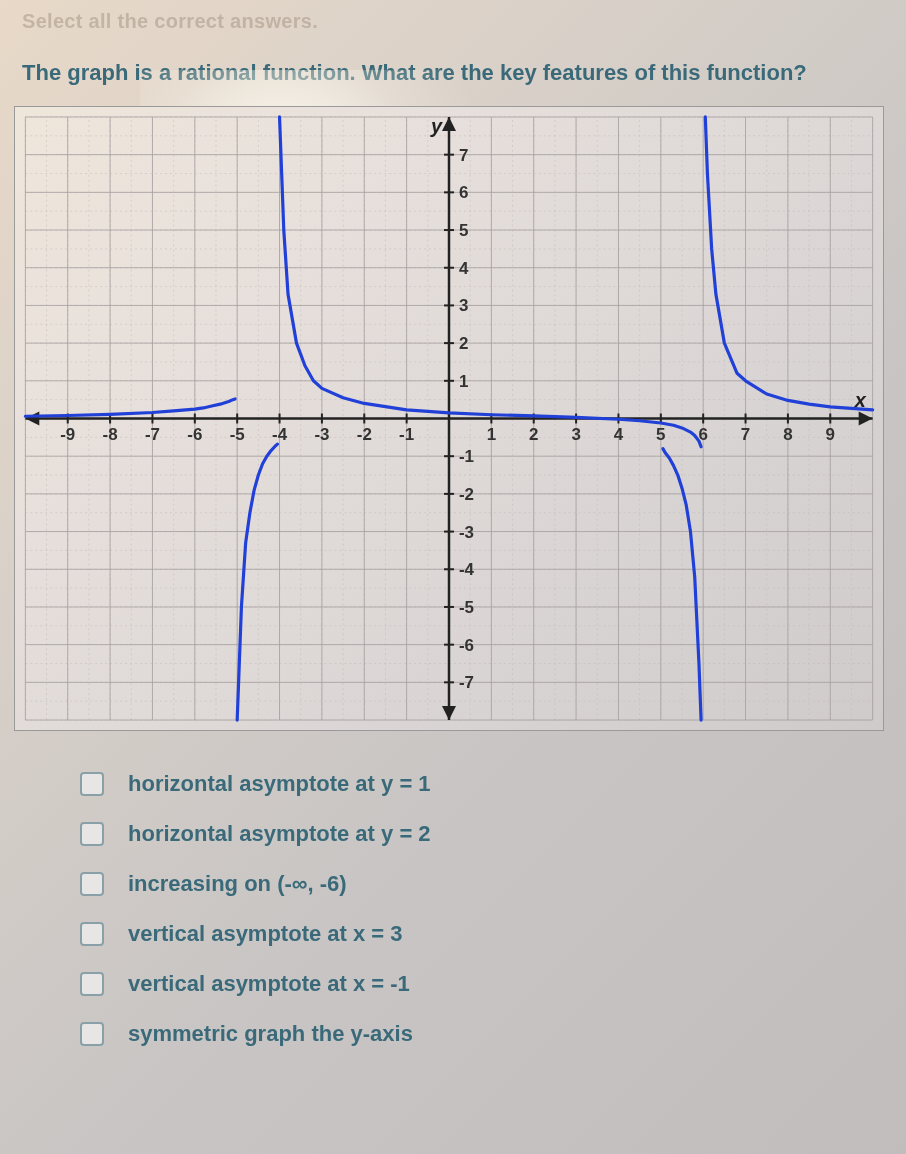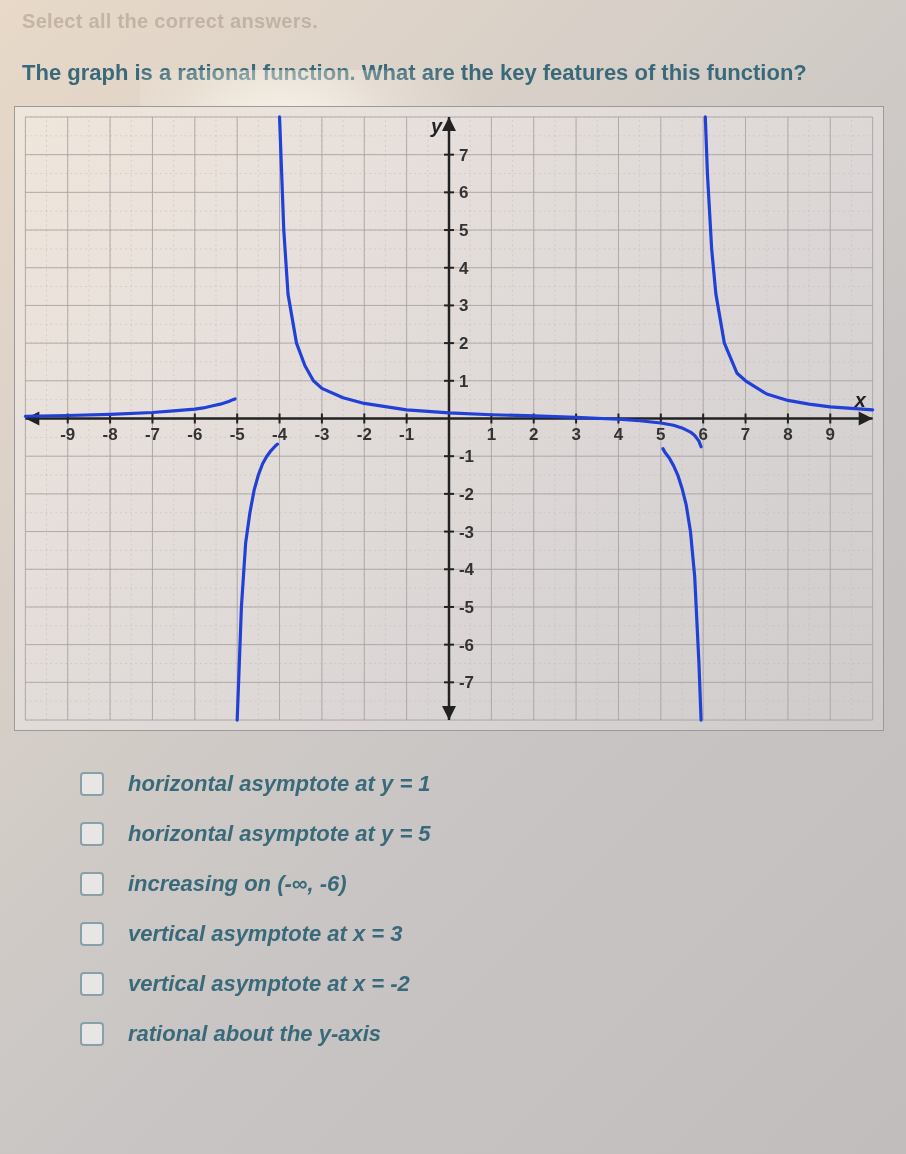--- a/index.html
+++ b/index.html
@@ -40,21 +40,20 @@
     border: 1px solid #9a9a9a;
   }
   .chart-wrap svg {
     position: absolute;
     inset: 0;
     width: 100%;
     height: 100%;
   }
   .answers {
     padding: 40px 12px 0 80px;
-    font-style: italic;
   }
   .ans-row {
     display: flex;
     align-items: center;
     gap: 24px;
     margin-bottom: 24px;
   }
   .chk {
     width: 24px;
     height: 24px;
@@ -280,32 +279,32 @@
       </svg>
   </div>
 
   <div class="answers" id="answers">
       <div class="ans-row">
         <div class="chk"></div>
         <div class="ans-label">horizontal asymptote at y = 1</div>
       </div>
       <div class="ans-row">
         <div class="chk"></div>
-        <div class="ans-label">horizontal asymptote at y = 5</div>
+        <div class="ans-label">horizontal asymptote at y = 2</div>
       </div>
       <div class="ans-row">
         <div class="chk"></div>
         <div class="ans-label">increasing on (-∞, -6)</div>
       </div>
       <div class="ans-row">
         <div class="chk"></div>
         <div class="ans-label">vertical asymptote at x = 3</div>
       </div>
       <div class="ans-row">
         <div class="chk"></div>
-        <div class="ans-label">vertical asymptote at x = -2</div>
-      </div>
-      <div class="ans-row">
-        <div class="chk"></div>
-        <div class="ans-label">rational about the y-axis</div>
+        <div class="ans-label">vertical asymptote at x = -1</div>
+      </div>
+      <div class="ans-row">
+        <div class="chk"></div>
+        <div class="ans-label">symmetric graph the y-axis</div>
       </div>
     </div>
 </div>
 
 </body></html>

